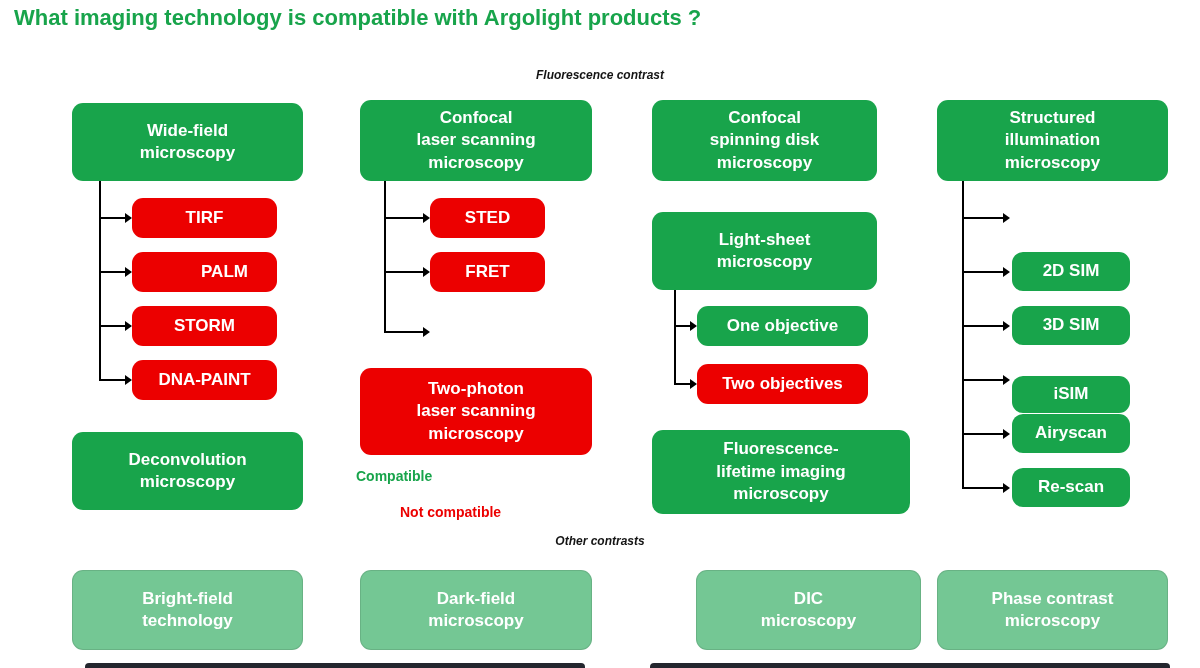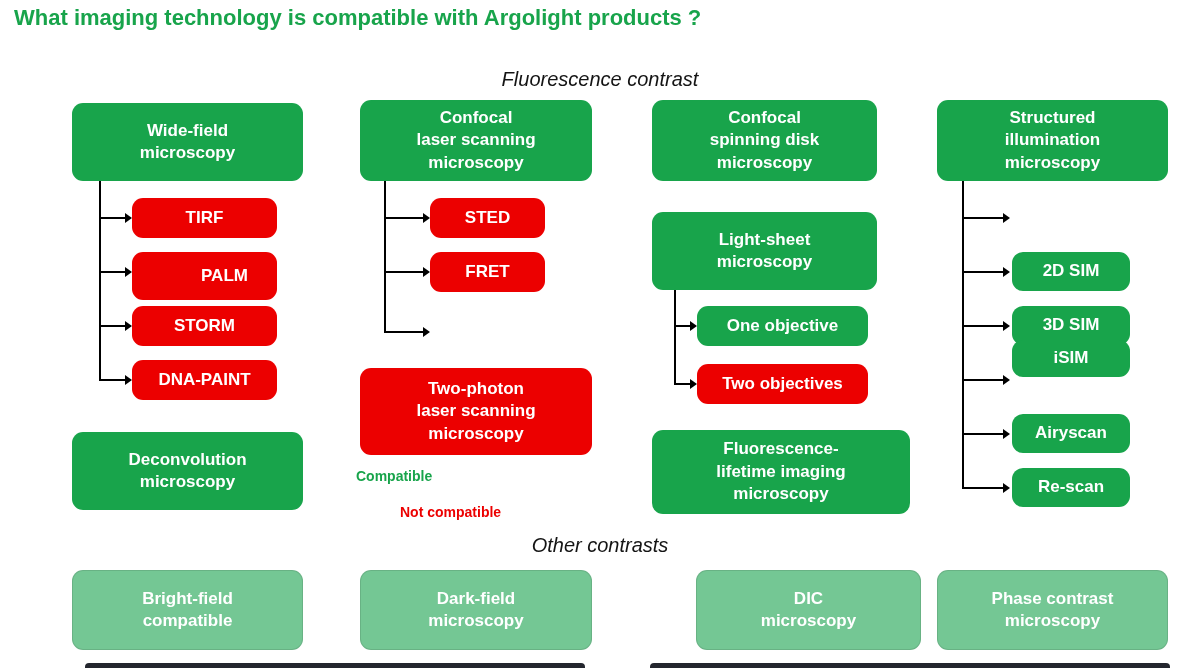--- a/index.html
+++ b/index.html
@@ -21,22 +21,22 @@
     top: 5px;
     font-size: 22px;
     font-weight: bold;
     color: var(--compatible-green, #18a44b);
   }
   .section-heading {
     position: absolute;
     left: 0;
     width: 1200px;
     text-align: center;
-    font-size: 20px;
-    font-weight: normal;
+    font-size: 12px;
+    font-weight: bold;
     font-style: italic;
     color: var(--heading-text, #141414);
   }
   .box {
     position: absolute;
     border-radius: 11px;
     color: #ffffff;
     font-weight: bold;
     font-size: 17px;
     line-height: 1.32;
@@ -102,21 +102,21 @@
   <div class="vline" style="left:99px;top:181px;height:200px;"></div>
   <div class="hline" style="left:99px;top:217px;width:26px;"></div>
   <div class="arrowhead" style="left:125px;top:213px;"></div>
   <div class="hline" style="left:99px;top:271px;width:26px;"></div>
   <div class="arrowhead" style="left:125px;top:267px;"></div>
   <div class="hline" style="left:99px;top:325px;width:26px;"></div>
   <div class="arrowhead" style="left:125px;top:321px;"></div>
   <div class="hline" style="left:99px;top:379px;width:26px;"></div>
   <div class="arrowhead" style="left:125px;top:375px;"></div>
   <div class="box red" style="left:132px;top:198px;width:145px;height:40px;">TIRF</div>
-  <div class="box red" style="left:132px;top:252px;width:145px;height:48px;padding-left:40px;">PALM</div>
+  <div class="box red" style="left:132px;top:252px;width:145px;height:40px;padding-left:40px;">PALM</div>
   <div class="box red" style="left:132px;top:306px;width:145px;height:40px;">STORM</div>
   <div class="box red" style="left:132px;top:360px;width:145px;height:40px;">DNA-PAINT</div>
   <div class="box green" style="left:72px;top:432px;width:231px;height:78px;">Deconvolution
 microscopy</div>
 
   <div class="box green" style="left:360px;top:100px;width:232px;height:81px;">Confocal
 laser scanning
 microscopy</div>
   <div class="vline" style="left:384px;top:181px;height:151px;"></div>
   <div class="hline" style="left:384px;top:217px;width:39px;"></div>
@@ -161,28 +161,28 @@
   <div class="hline" style="left:962px;top:325px;width:41px;"></div>
   <div class="arrowhead" style="left:1003px;top:321px;"></div>
   <div class="hline" style="left:962px;top:379px;width:41px;"></div>
   <div class="arrowhead" style="left:1003px;top:375px;"></div>
   <div class="hline" style="left:962px;top:433px;width:41px;"></div>
   <div class="arrowhead" style="left:1003px;top:429px;"></div>
   <div class="hline" style="left:962px;top:487px;width:41px;"></div>
   <div class="arrowhead" style="left:1003px;top:483px;"></div>
   <div class="box green" style="left:1012px;top:252px;width:118px;height:39px;">2D SIM</div>
   <div class="box green" style="left:1012px;top:306px;width:118px;height:39px;">3D SIM</div>
-  <div class="box green" style="left:1012px;top:340px;width:118px;height:37px;">iSIM</div>
+  <div class="box green" style="left:1012px;top:376px;width:118px;height:37px;">iSIM</div>
   <div class="box green" style="left:1012px;top:414px;width:118px;height:39px;">Airyscan</div>
   <div class="box green" style="left:1012px;top:468px;width:118px;height:39px;">Re-scan</div>
 
   <div class="section-heading" style="top:534px;">Other contrasts</div>
 
   <div class="box lightgreen" style="left:72px;top:570px;width:231px;height:80px;">Bright-field
-compatible</div>
+technology</div>
   <div class="box lightgreen" style="left:360px;top:570px;width:232px;height:80px;">Dark-field
 microscopy</div>
   <div class="box lightgreen" style="left:672px;top:570px;width:225px;height:80px;margin-left:24px;">DIC
 microscopy</div>
   <div class="box lightgreen" style="left:937px;top:570px;width:231px;height:80px;">Phase contrast
 microscopy</div>
 
   <div class="bottom-sliver" style="left:85px;width:500px;"></div>
   <div class="bottom-sliver" style="left:650px;width:520px;"></div>
 

